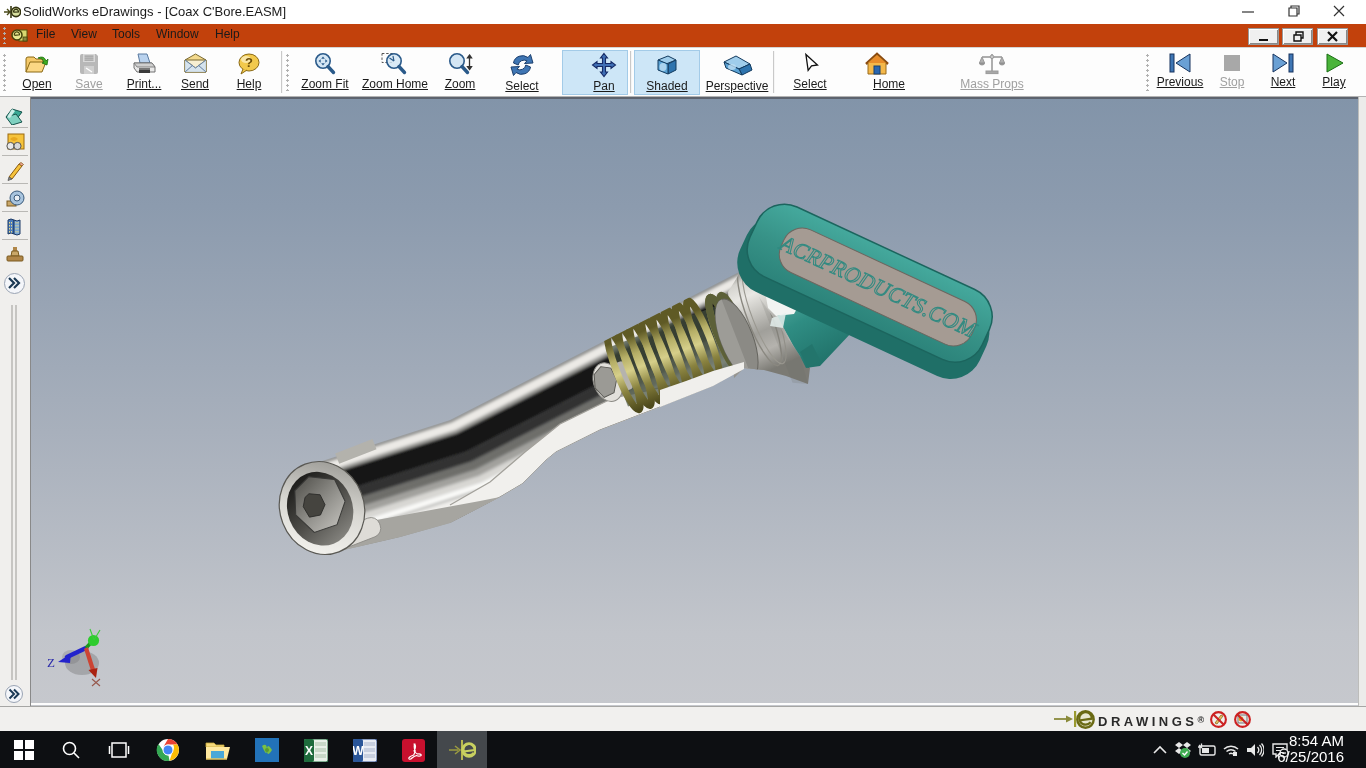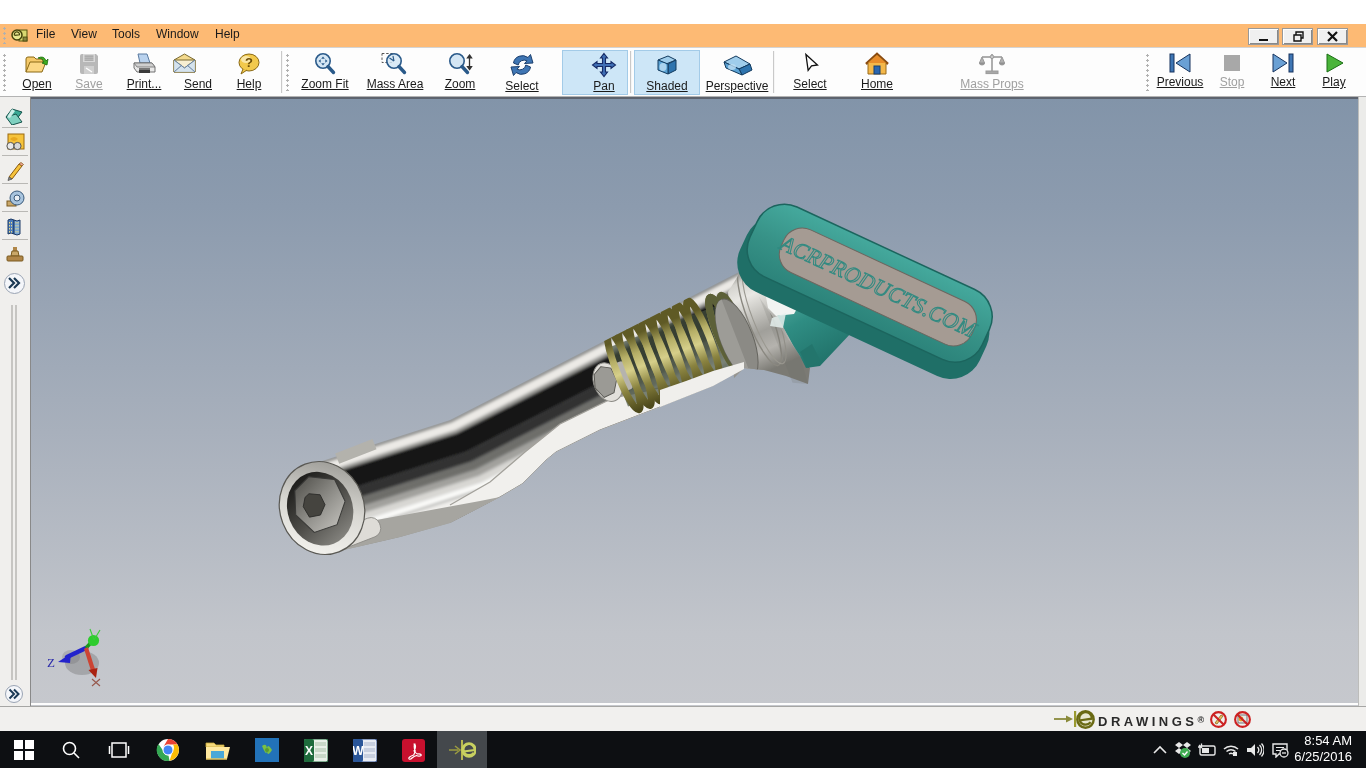--- a/index.html
+++ b/index.html
@@ -3,21 +3,21 @@
 <meta charset="utf-8">
 <style>
 * { margin:0; padding:0; box-sizing:border-box; }
 html,body { width:1366px; height:768px; overflow:hidden; font-family:"Liberation Sans", sans-serif; }
 #app { position:relative; width:1366px; height:768px; background:#fff; }
 
 #titlebar { position:absolute; left:0; top:0; width:1366px; height:24px; background:#ffffff; }
 #titletext { position:absolute; left:23px; top:4px; font-size:13px; color:#1a1a1a; }
 .wbtn { position:absolute; top:3px; width:30px; height:17px; color:#333; }
 
-#menubar { position:absolute; left:0; top:24px; width:1366px; height:23px; background:#fdba74; }
+#menubar { position:absolute; left:0; top:24px; width:1366px; height:23px; background:#c2410c; }
 .menuitem { position:absolute; top:3px; font-size:12px; color:#1a1a1a; }
 
 .mdib { position:absolute; top:28px; width:31px; height:17px; background:#f0f0f0; border:1px solid #999;
   box-shadow:inset 1px 1px 0 #fff, inset -1px -1px 0 #888; text-align:center; }
 
 #toolbar { position:absolute; left:0; top:47px; width:1366px; height:50px; background:#fdfdfd;
   border-top:1px solid #d4d4d4; border-bottom:1px solid #b3b3b3; }
 .tbtn { position:absolute; top:2px; height:46px; text-align:center; }
 .tbtn .ic { display:block; margin:2px auto 0 auto; }
 .tbtn .lb { display:block; font-size:12px; color:#1a1a1a; margin-top:1px; white-space:nowrap;text-decoration:underline; }
@@ -30,26 +30,44 @@
 #main { position:absolute; left:0; top:97px; width:1366px; height:609px; }
 #sidebar { position:absolute; left:0; top:0; width:31px; height:609px; background:#f0efed; border-right:1px solid #898989; }
 .sbtn { position:absolute; left:2px; width:26px; height:26px; border-bottom:1px solid #b9b8b5; }
 #viewport { position:absolute; left:31px; top:0; width:1327px; height:609px;
   background:linear-gradient(#8294a9, #8c9bae 18%, #a8b0bc 55%, #c2c5cb 88%, #c6c8cd); }
 #rightframe { position:absolute; left:1358px; top:0; width:8px; height:609px; background:#ececea; border-left:1px solid #bdbdbb; }
 
 #statusbar { position:absolute; left:0; top:706px; width:1366px; height:25px; background:#f1f0ee; border-top:1px solid #a6a6a4; }
 
 #taskbar { position:absolute; left:0; top:731px; width:1366px; height:37px; background:#0d0f12; }
-#clock { position:absolute; right:14px; top:2px; text-align:right; color:#fff; font-size:13px; line-height:16px; }
+#clock { position:absolute; right:22px; top:2px; text-align:right; color:#fff; font-size:15px; line-height:16px; }
 </style>
 </head>
 <body>
 <div id="app">
 
+  <div id="titlebar">
+    <svg width="18" height="16" style="position:absolute;left:3px;top:4px" viewBox="0 0 18 16">
+      <path d="M1 8 h5 M4 5 l3 3 -3 3" stroke="#4a4a1a" stroke-width="1.4" fill="none"></path>
+      <rect x="7.2" y="2" width="1.6" height="12" fill="#3a3a12"></rect>
+      <circle cx="13" cy="8" r="4.6" fill="#d8e0a0" stroke="#333310" stroke-width="1.6"></circle>
+      <path d="M10.8 8.6 a2.4 2.4 0 1 1 4.6 -0.8 l-4.4 0.4" fill="none" stroke="#333310" stroke-width="1.3"></path>
+    </svg>
+    <span id="titletext">SolidWorks eDrawings - [Coax C'Bore.EASM]</span>
+    <svg class="wbtn" style="left:1233px" viewBox="0 0 30 17">
+        <path d="M9 9 h12" stroke="#333" stroke-width="1.2"></path>
+      </svg>
+    <svg class="wbtn" style="left:1278px" viewBox="0 0 30 17">
+        <path d="M11 5 h8 v8 h-8 z M13 5 v-2 h8 v8 h-2" stroke="#333" stroke-width="1.2" fill="none"></path>
+      </svg>
+    <svg class="wbtn" style="left:1324px" viewBox="0 0 30 17">
+        <path d="M10 3 l10 10 M20 3 l-10 10" stroke="#333" stroke-width="1.2"></path>
+      </svg>
+  </div>
 
   <div id="menubar">
     <div style="position:absolute;left:3px;top:2px;width:3px;height:18px;background-image:radial-gradient(circle,#b0b0b0 1px,transparent 1.2px);background-size:3px 5px;"></div>
     <svg width="17" height="14" style="position:absolute;left:11px;top:4px" viewBox="0 0 17 14">
       <rect x="8" y="2" width="8" height="11" fill="#d8d870" stroke="#55550f" stroke-width="1"></rect>
       <circle cx="6" cy="7" r="5" fill="#e8e890" stroke="#44440c" stroke-width="1.5"></circle>
       <path d="M3.5 7.5 a2.6 2.6 0 1 1 5 -0.7 l-4.8 0.5" fill="none" stroke="#44440c" stroke-width="1.2"></path>
       <rect x="12" y="9" width="4" height="4" fill="#888840" stroke="#44440c" stroke-width="0.8"></rect>
     </svg>
     <span class="menuitem" style="left:27px; padding:0 9px;">File</span>
@@ -101,21 +119,21 @@
     <div class="tbtn" style="left:114px; width:60px;">
       <svg class="ic" width="26" height="24" viewBox="0 0 26 24">
         <path d="M7 2 h9 l3 9 H9 z" fill="#b9d2ee" stroke="#5a7aa0" stroke-width="1"></path>
         <path d="M3 11 h18 l3 4 v5 H6 l-3-4 z" fill="#e8e8e8" stroke="#707070" stroke-width="1"></path>
         <path d="M3 11 h18 l3 4 H6 z" fill="#cfcfcf" stroke="#707070" stroke-width="0.8"></path>
         <rect x="8" y="16" width="11" height="5" fill="#3a3a3a"></rect>
         <rect x="8" y="16" width="11" height="2" fill="#777"></rect>
       </svg>
       <span class="lb">Print...</span>
     </div>
-    <div class="tbtn" style="left:156px; width:56px;text-align:right;">
+    <div class="tbtn" style="left:167px; width:56px;">
       <svg class="ic" width="25" height="24" viewBox="0 0 25 24">
         <path d="M2 8 L12.5 2 L23 8 v12 H2 z" fill="#f3d98c" stroke="#7a6a33" stroke-width="1"></path>
         <path d="M2 8 h21 v12 H2 z" fill="#f7efd2" stroke="#7a6a33" stroke-width="1"></path>
         <path d="M2 8 l10.5 8 L23 8" fill="none" stroke="#7a6a33" stroke-width="1"></path>
         <path d="M2 20 l8-7 M23 20 l-8-7" fill="none" stroke="#7a6a33" stroke-width="1"></path>
         <path d="M2 8 l10.5 8 L23 8 v12 H2 z" fill="#cfe0f2" opacity="0.85"></path>
         <path d="M2 8 l10.5 8 L23 8 M2 20 l8-7 M23 20 l-8-7" fill="none" stroke="#6a86a8" stroke-width="1"></path>
       </svg>
       <span class="lb">Send</span>
     </div>
@@ -137,21 +155,21 @@
       </svg>
       <span class="lb">Zoom Fit</span>
     </div>
     <div class="tbtn" style="left:360px; width:70px;">
       <svg class="ic" width="30" height="24" viewBox="0 0 30 24">
         <rect x="2" y="1.5" width="11" height="9" fill="none" stroke="#555" stroke-width="1" stroke-dasharray="2.4 1.8"></rect>
         <circle cx="14" cy="9" r="7.2" fill="#d4e6f4" fill-opacity="0.85" stroke="#2a5a8a" stroke-width="1.6"></circle>
         <path d="M14 9 l-4.5-3 M14 9 l-1 -4.8" stroke="#2a5a8a" stroke-width="1.2"></path>
         <path d="M19 14.5 l5.5 6" stroke="#2a5a8a" stroke-width="3.4" stroke-linecap="round"></path>
       </svg>
-      <span class="lb">Mass Area</span>
+      <span class="lb">Zoom Home</span>
     </div>
     <div class="tbtn" style="left:430px; width:60px;">
       <svg class="ic" width="28" height="24" viewBox="0 0 28 24">
         <circle cx="11" cy="9" r="7.2" fill="#d4e6f4" stroke="#2a5a8a" stroke-width="1.6"></circle>
         <path d="M16 14.5 l5.5 6" stroke="#2a5a8a" stroke-width="3.4" stroke-linecap="round"></path>
         <path d="M23.5 5 v10.5 M23.5 3 l2 2.8 h-4 z M23.5 17.5 l2-2.8 h-4 z" stroke="#333" stroke-width="1.3" fill="#333"></path>
       </svg>
       <span class="lb">Zoom</span>
     </div>
     <div class="tbtn" style="left:492px; width:60px;">
@@ -187,21 +205,21 @@
       </svg>
       <span class="lb">Perspective</span>
     </div>
 
     <div class="tbtn" style="left:782px; width:56px;">
       <svg class="ic" width="22" height="24" viewBox="0 0 22 24">
         <path d="M8 2 v16 l4-4 h6 z" fill="#fff" stroke="#111" stroke-width="1.3" transform="rotate(-8 11 10)"></path>
       </svg>
       <span class="lb">Select</span>
     </div>
-    <div class="tbtn" style="left:849px; width:56px;">
+    <div class="tbtn" style="left:849px; width:56px;text-align:right;">
       <svg class="ic" width="26" height="24" viewBox="0 0 26 24">
         <path d="M2 12 L13 2 l11 10" fill="none" stroke="#8a4a10" stroke-width="2.5"></path>
         <path d="M4 11 v11 h18 V11 L13 3 z" fill="#f4b84a" stroke="#9a6a1a" stroke-width="1"></path>
         <path d="M4 11 L13 3 l9 8 z" fill="#e88c2a"></path>
         <rect x="10" y="14" width="6" height="8" fill="#2a66b0" stroke="#16406e" stroke-width="1"></rect>
       </svg>
       <span class="lb">Home</span>
     </div>
     <div class="tbtn grey" style="left:911px; width:66px;margin-left:48px;">
       <svg class="ic" width="28" height="24" viewBox="0 0 28 24">

